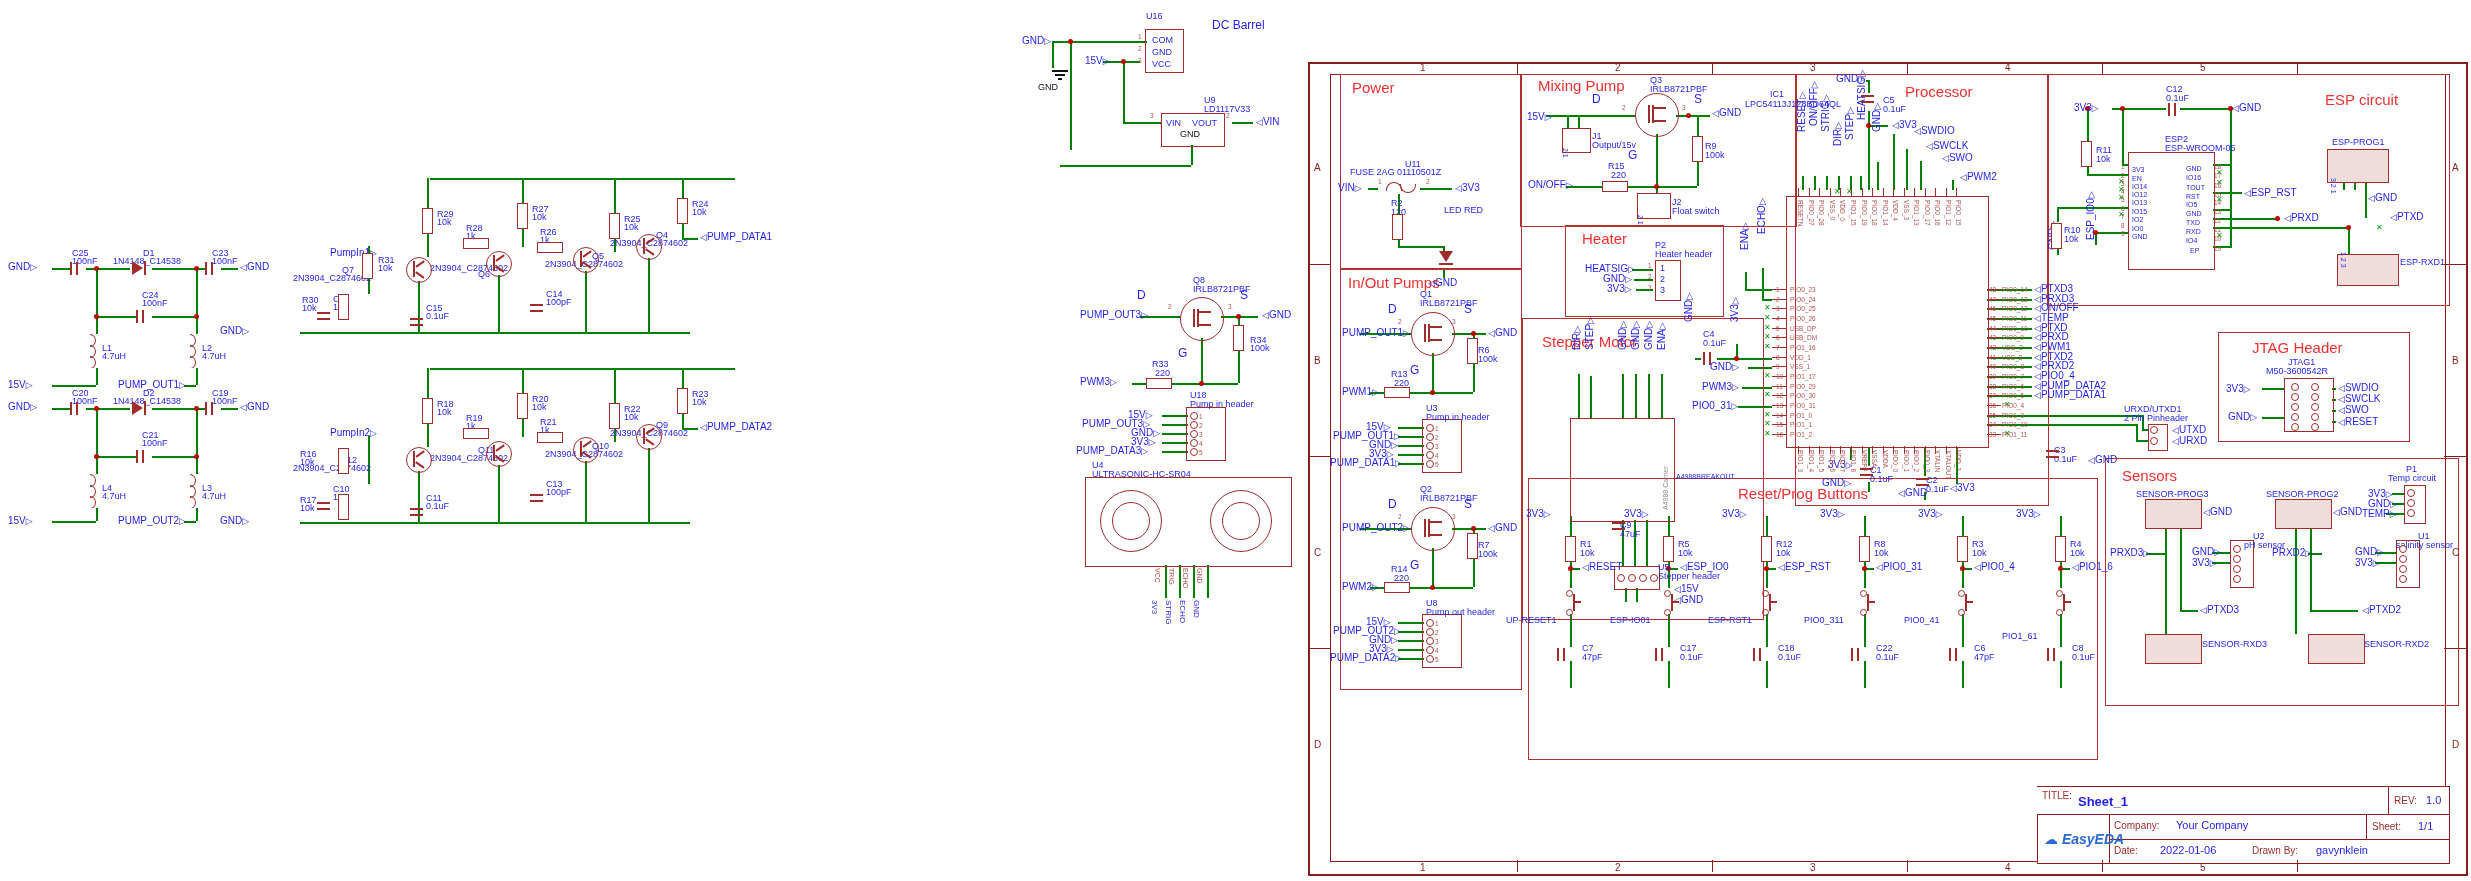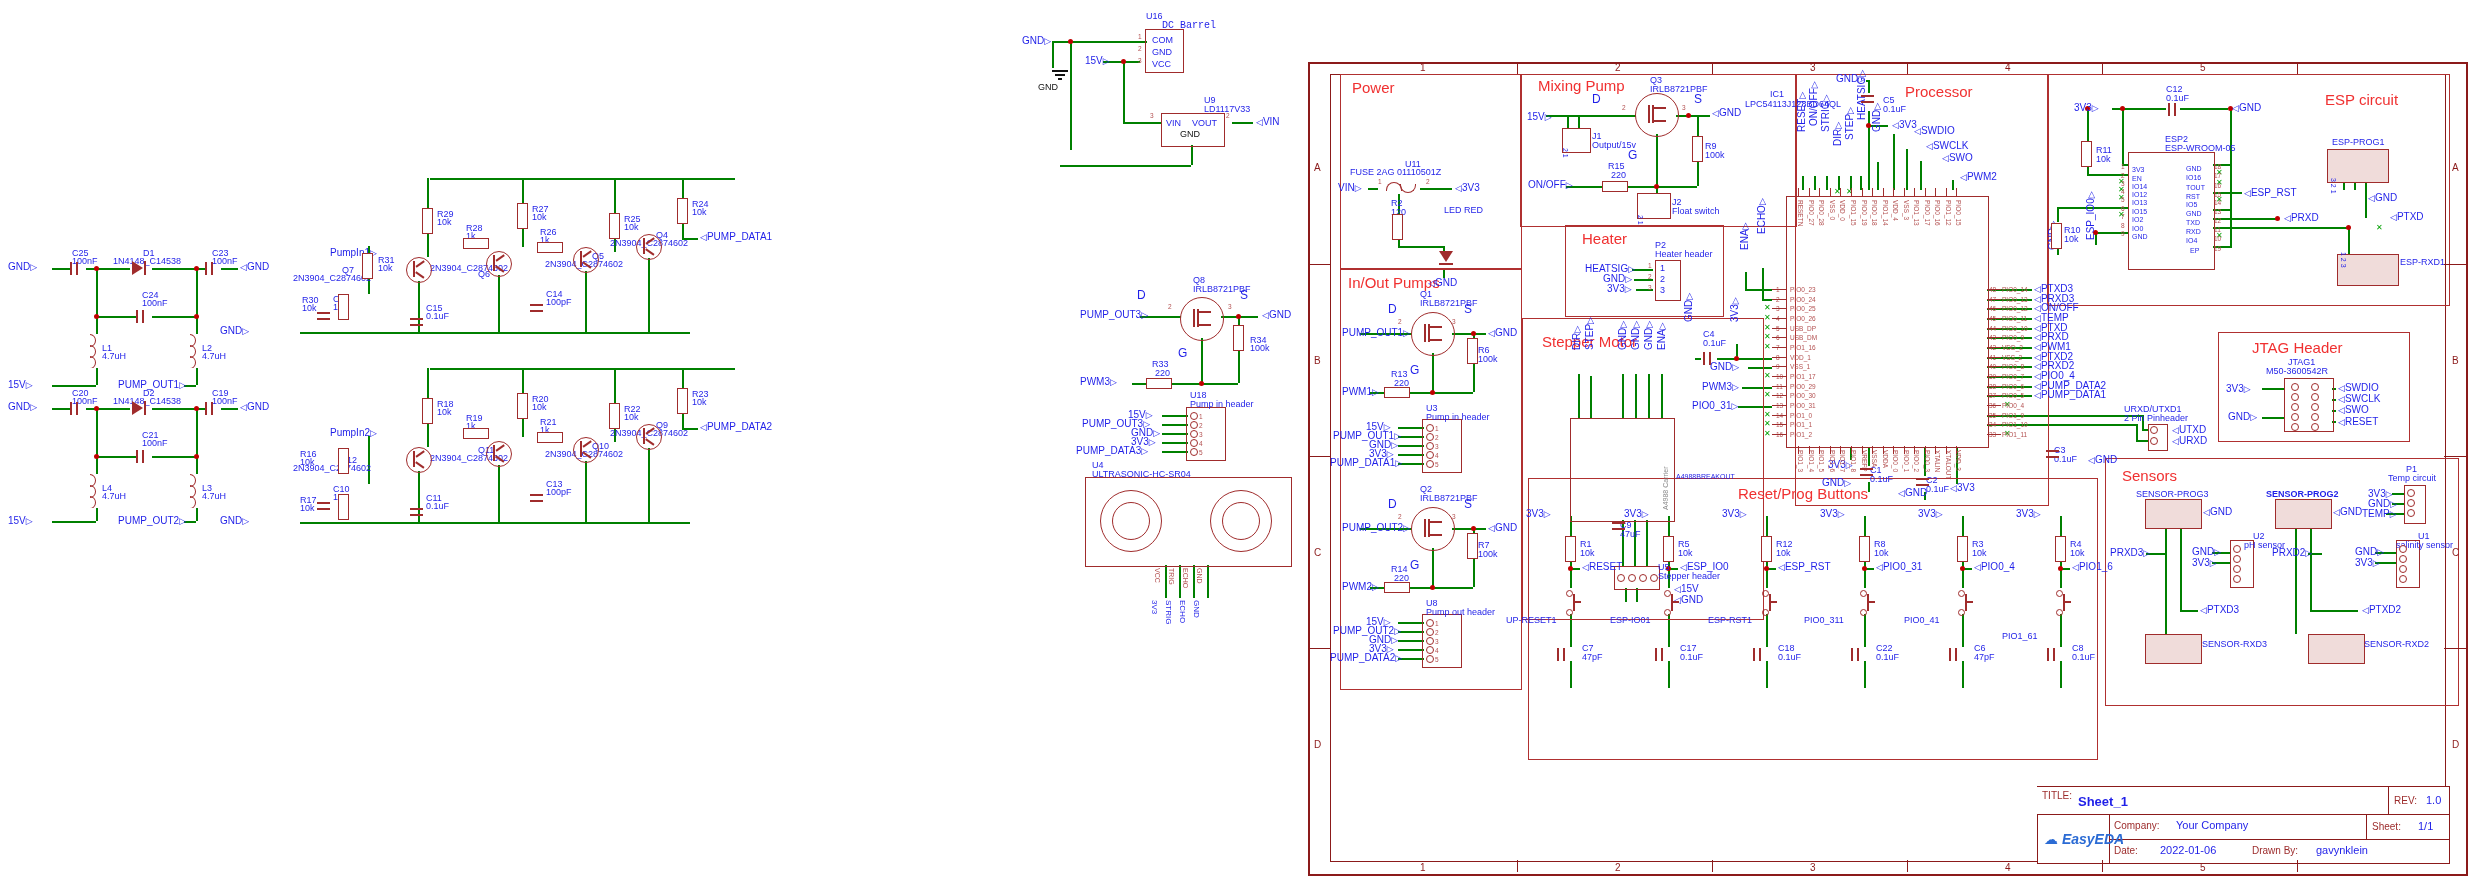--- a/index.html
+++ b/index.html
@@ -559,21 +559,21 @@
     <div class="nl" style="left: 1820px; top: 509px;"><span>3V3</span><span class="fl">▷</span></div>
     <div class="nl" style="left: 1918px; top: 509px;"><span>3V3</span><span class="fl">▷</span></div>
     <div class="nl" style="left: 2016px; top: 509px;"><span>3V3</span><span class="fl">▷</span></div>
     <div class="nl" style="left: 1582px; top: 562px;"><span class="fl">◁</span><span>RESET</span></div>
     <div class="nl" style="left: 1680px; top: 562px;"><span class="fl">◁</span><span>ESP_IO0</span></div>
     <div class="nl" style="left: 1778px; top: 562px;"><span class="fl">◁</span><span>ESP_RST</span></div>
     <div class="nl" style="left: 1876px; top: 562px;"><span class="fl">◁</span><span>PIO0_31</span></div>
     <div class="nl" style="left: 1974px; top: 562px;"><span class="fl">◁</span><span>PIO0_4</span></div>
     <div class="nl" style="left: 2072px; top: 562px;"><span class="fl">◁</span><span>PIO1_6</span></div>
     <div class="bt" style="left: 1146px; top: 12px; font-size: 9px;">U16</div>
-    <div class="bt" style="left: 1162px; top: 21px; font-size: 10px; font-family: Liberation Mono, monospace;">DC Barrel</div>
+    <div class="bt" style="left: 1212px; top: 21px; font-size: 12px;">DC Barrel</div>
     <div class="bt" style="left: 1204px; top: 96px; font-size: 9px;">U9</div>
     <div class="bt" style="left: 1204px; top: 105px; font-size: 9px;">LD1117V33</div>
     <div class="bt" style="left: 1166px; top: 119px; font-size: 9px;">VIN</div>
     <div class="bt" style="left: 1192px; top: 119px; font-size: 9px;">VOUT</div>
     <div class="bt" style="left: 1152px; top: 36px; font-size: 9px;">COM</div>
     <div class="bt" style="left: 1152px; top: 48px; font-size: 9px;">GND</div>
     <div class="bt" style="left: 1152px; top: 60px; font-size: 9px;">VCC</div>
     <div class="bt" style="left: 72px; top: 249px; font-size: 9px;">C25</div>
     <div class="bt" style="left: 72px; top: 257px; font-size: 9px;">100nF</div>
     <div class="bt" style="left: 143px; top: 249px; font-size: 9px;">D1</div>
@@ -743,21 +743,21 @@
     <div class="bt" style="left: 2064px; top: 235px; font-size: 9px;">10k</div>
     <div class="bt" style="left: 2332px; top: 138px; font-size: 9px;">ESP-PROG1</div>
     <div class="bt" style="left: 2400px; top: 258px; font-size: 9px;">ESP-RXD1</div>
     <div class="bt" style="left: 2288px; top: 358px; font-size: 9px;">JTAG1</div>
     <div class="bt" style="left: 2266px; top: 367px; font-size: 9px;">M50-3600542R</div>
     <div class="bt" style="left: 2124px; top: 405px; font-size: 9px;">URXD/UTXD1</div>
     <div class="bt" style="left: 2124px; top: 414px; font-size: 9px;">2 Pin Pinheader</div>
     <div class="bt" style="left: 2406px; top: 465px; font-size: 9px;">P1</div>
     <div class="bt" style="left: 2388px; top: 474px; font-size: 9px;">Temp circuit</div>
     <div class="bt" style="left: 2136px; top: 490px; font-size: 9px;">SENSOR-PROG3</div>
-    <div class="bt" style="left: 2266px; top: 490px; font-size: 9px; font-weight: bold;">SENSOR-PROG2</div>
+    <div class="bt" style="left: 2266px; top: 490px; font-size: 9px;">SENSOR-PROG2</div>
     <div class="bt" style="left: 2253px; top: 532px; font-size: 9px;">U2</div>
     <div class="bt" style="left: 2244px; top: 541px; font-size: 9px;">pH sensor</div>
     <div class="bt" style="left: 2418px; top: 532px; font-size: 9px;">U1</div>
     <div class="bt" style="left: 2396px; top: 541px; font-size: 9px;">salinity sensor</div>
     <div class="bt" style="left: 2202px; top: 640px; font-size: 9px;">SENSOR-RXD3</div>
     <div class="bt" style="left: 2364px; top: 640px; font-size: 9px;">SENSOR-RXD2</div>
     <div class="bt" style="left: 1580px; top: 540px; font-size: 9px;">R1</div>
     <div class="bt" style="left: 1580px; top: 549px; font-size: 9px;">10k</div>
     <div class="bt" style="left: 1678px; top: 540px; font-size: 9px;">R5</div>
     <div class="bt" style="left: 1678px; top: 549px; font-size: 9px;">10k</div>

